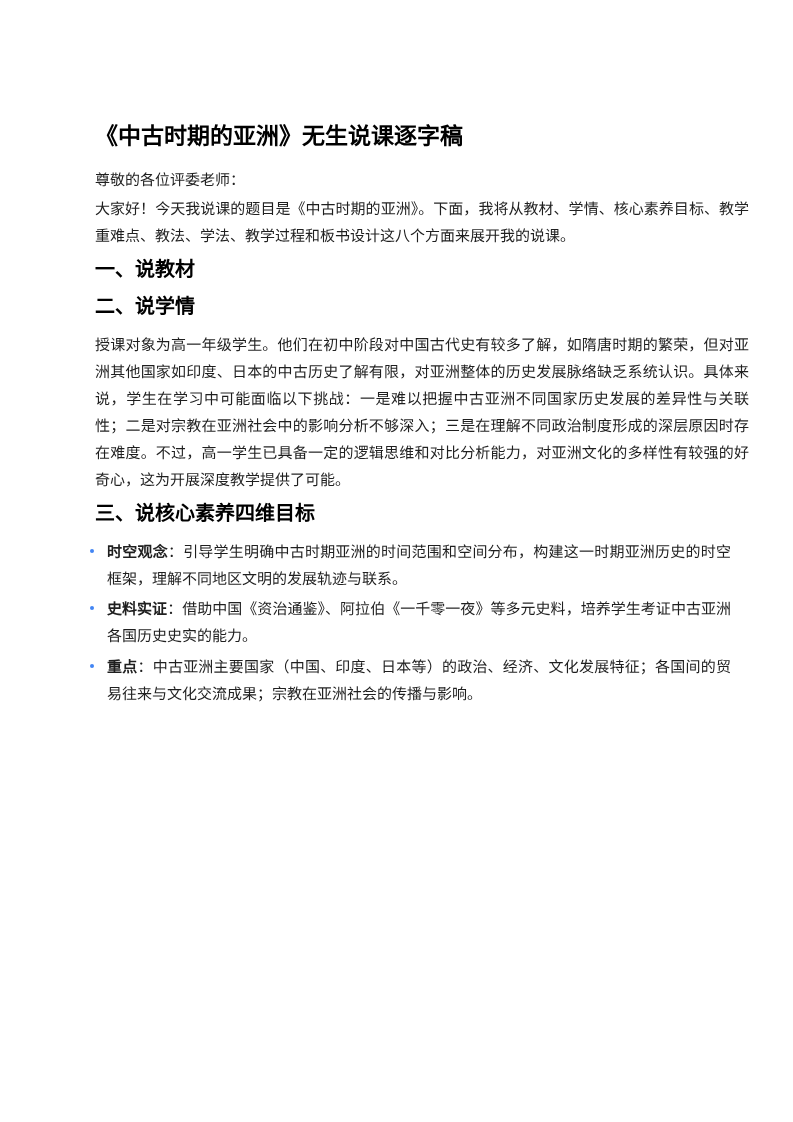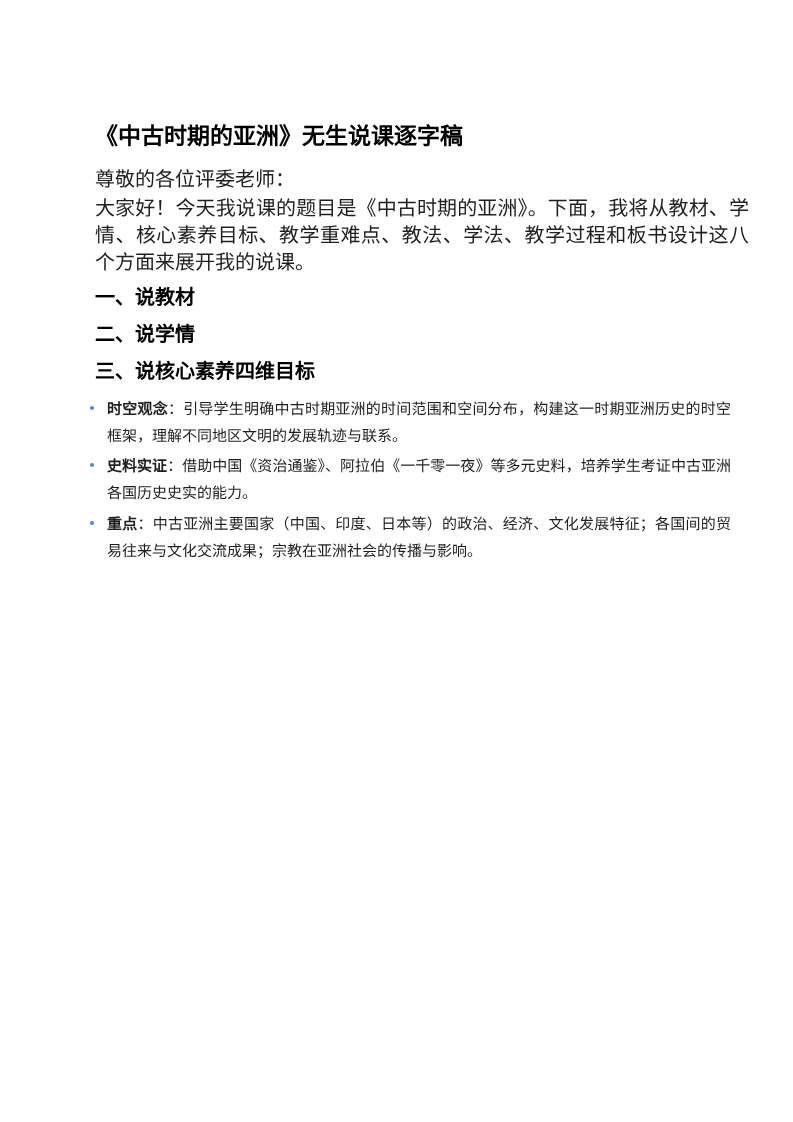--- a/index.html
+++ b/index.html
@@ -22,33 +22,34 @@
     padding:120px 44px 0 95px;
   }
   h1.doc-title{
     font-size:23px;
     line-height:32px;
     font-weight:700;
     color:var(--heading-color);
     margin:0 0 14px 0;
   }
   p.body-text{
-    font-size:20px;
+    font-size:15px;
     line-height:27px;
     margin:0 0 2px 0;
     text-align:justify;
     text-justify:inter-ideograph;
   }
   p.intro-gap{margin-bottom:4px;}
   h2.section-heading{
     font-size:20px;
     line-height:27px;
     font-weight:700;
     color:var(--heading-color);
     margin:8px 0 10px 0;
+    font-family:Liberation Mono, monospace;
   }
   ul.bullet-list{
     list-style:none;
     margin:0 18px 4px 0;
     padding:0;
   }
   li.bullet-item{
     position:relative;
     font-size:15px;
     line-height:27px;
@@ -76,20 +77,21 @@
 
   <p class="body-text">尊敬的各位评委老师：</p>
 
   <p class="body-text intro-gap">大家好！今天我说课的题目是《中古时期的亚洲》。下面，我将从教材、学情、核心素养目标、教学重难点、教法、学法、教学过程和板书设计这八个方面来展开我的说课。</p>
 
   <h2 class="section-heading">一、说教材</h2>
 
 
   <h2 class="section-heading">二、说学情</h2>
 
+  <p class="body-text">授课对象为高一年级学生。他们在初中阶段对中国古代史有较多了解，如隋唐时期的繁荣，但对亚洲其他国家如印度、日本的中古历史了解有限，对亚洲整体的历史发展脉络缺乏系统认识。具体来说，学生在学习中可能面临以下挑战：一是难以把握中古亚洲不同国家历史发展的差异性与关联性；二是对宗教在亚洲社会中的影响分析不够深入；三是在理解不同政治制度形成的深层原因时存在难度。不过，高一学生已具备一定的逻辑思维和对比分析能力，对亚洲文化的多样性有较强的好奇心，这为开展深度教学提供了可能。</p>
 
   <h2 class="section-heading">三、说核心素养四维目标</h2>
 
   <ul class="bullet-list">
     <li class="bullet-item">
       <span class="bullet-dot"></span>
       <span class="term">时空观念</span><span>：引导学生明确中古时期亚洲的时间范围和空间分布，构建这一时期亚洲历史的时空框架，理解不同地区文明的发展轨迹与联系。</span>
     </li>
     <li class="bullet-item">
       <span class="bullet-dot"></span>

